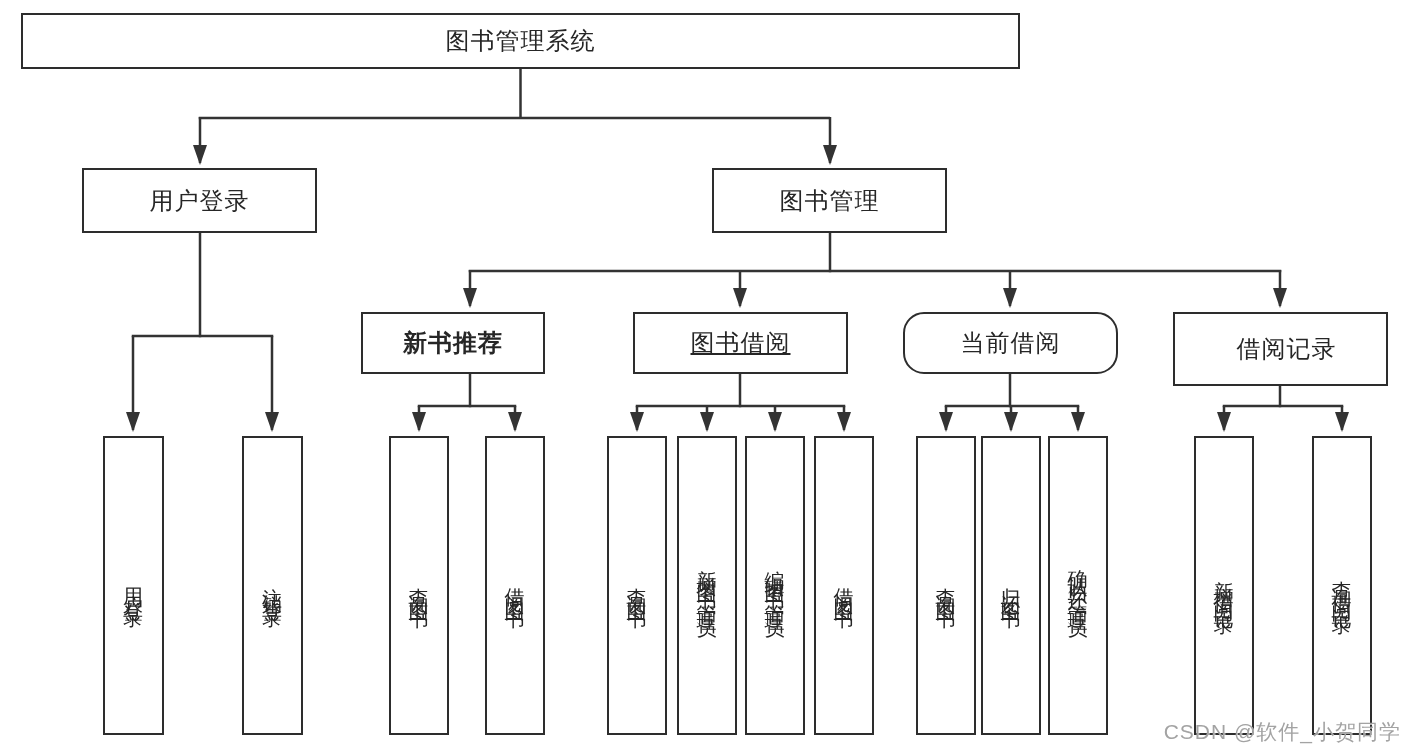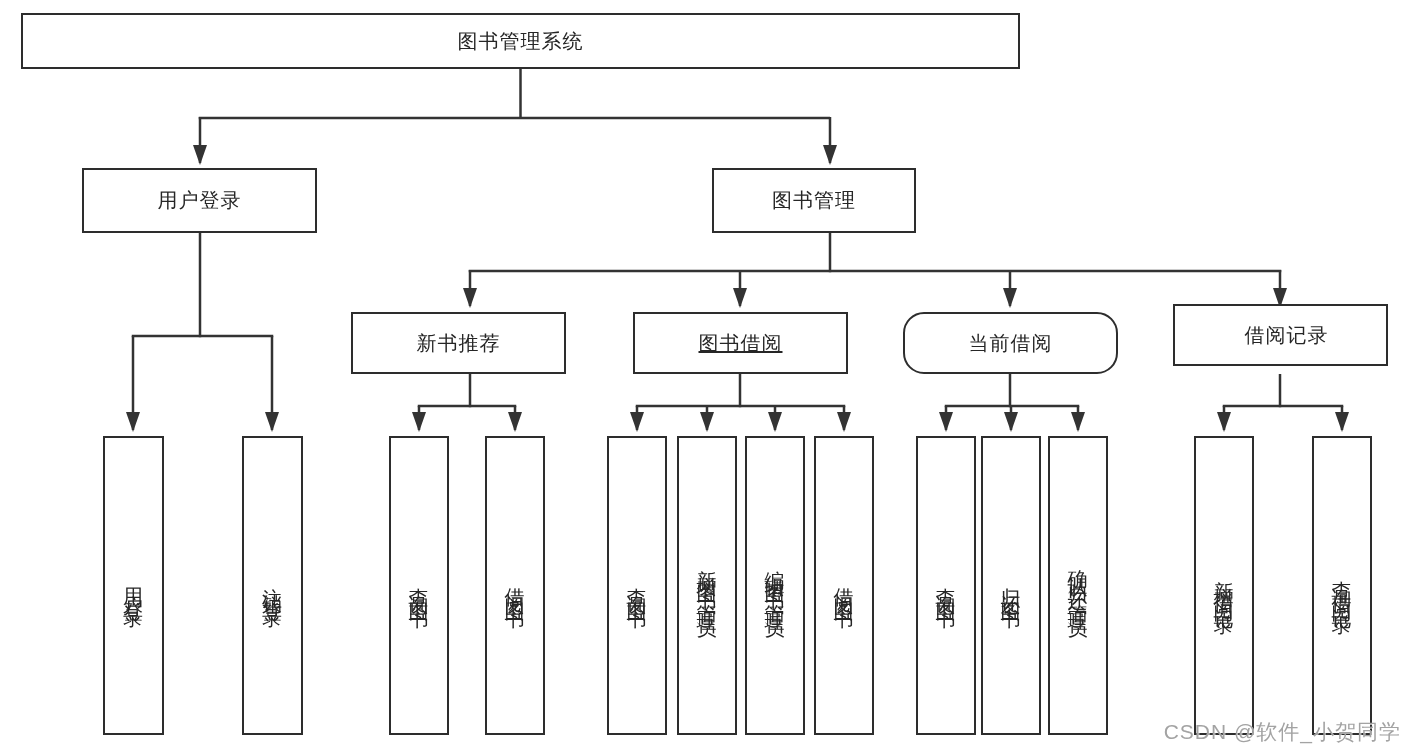--- a/index.html
+++ b/index.html
@@ -21,21 +21,21 @@
     position: absolute;
     box-sizing: border-box;
     background: #ffffff;
     border: 2.5px solid #2d2d2d;
     display: flex;
     align-items: center;
     justify-content: center;
     color: #262626;
     z-index: 1;
   }
-  .h-box { font-size: 20px; }
+  .h-box { font-size: 24px; }
   .h-box .lbl { white-space: nowrap; letter-spacing: 1px; }
   .v-box { font-size: 20px; }
   .v-box .lbl {
     writing-mode: vertical-rl;
     letter-spacing: 7px;
     line-height: 1;
     white-space: nowrap;
   }
   .watermark {
     position: absolute;
@@ -104,34 +104,34 @@
     </g>
   </svg>
 
   <div class="box h-box" style="left:21px; top:13px; width:999px; height:56px;">
     <span class="lbl">图书管理系统</span>
   </div>
 
   <div class="box h-box" style="left:82px; top:168px; width:235px; height:65px;">
     <span class="lbl">用户登录</span>
   </div>
-  <div class="box h-box" style="left:712px; top:168px; width:204px; height:65px;">
+  <div class="box h-box" style="left:712px; top:168px; width:235px; height:65px;">
     <span class="lbl">图书管理</span>
   </div>
 
-  <div class="box h-box" style="left:351px; top:312px; width:215px; height:62px;">
+  <div class="box h-box" style="left:361px; top:312px; width:184px; height:62px;font-weight:bold;">
     <span class="lbl">新书推荐</span>
   </div>
   <div class="box h-box" style="left:633px; top:312px; width:215px; height:62px;text-decoration:underline;">
     <span class="lbl">图书借阅</span>
   </div>
   <div class="box h-box" style="left:903px; top:312px; width:215px; height:62px;border-radius:21px;">
     <span class="lbl">当前借阅</span>
   </div>
-  <div class="box h-box" style="left:1173px; top:304px; width:215px; height:62px;padding-left:12px;">
+  <div class="box h-box" style="left:1173px; top:312px; width:215px; height:74px;padding-left:12px;">
     <span class="lbl">借阅记录</span>
   </div>
 
   <div class="box v-box" style="left:103px; top:436px; width:61px; height:299px;">
     <span class="lbl">用户登录</span>
   </div>
   <div class="box v-box" style="left:242px; top:436px; width:61px; height:299px;">
     <span class="lbl">注销登录</span>
   </div>
 

